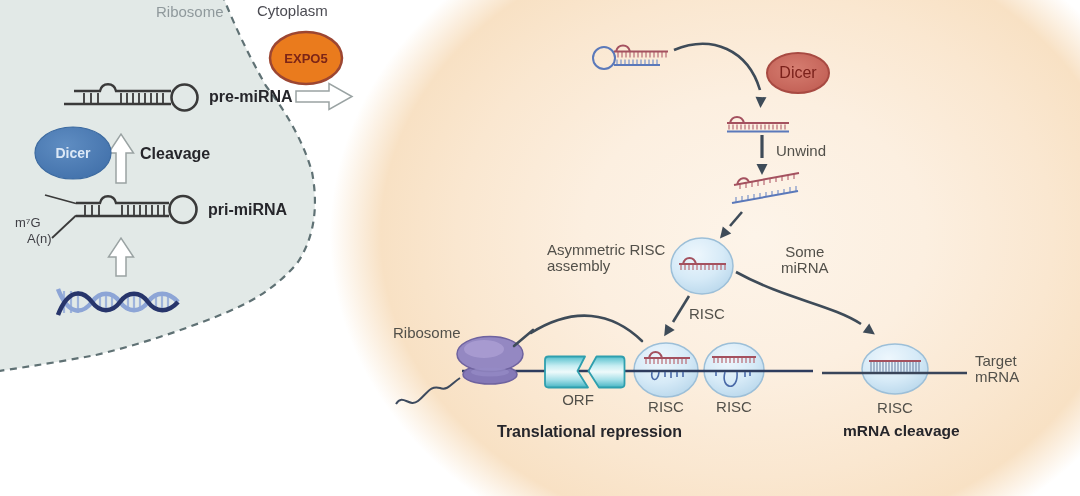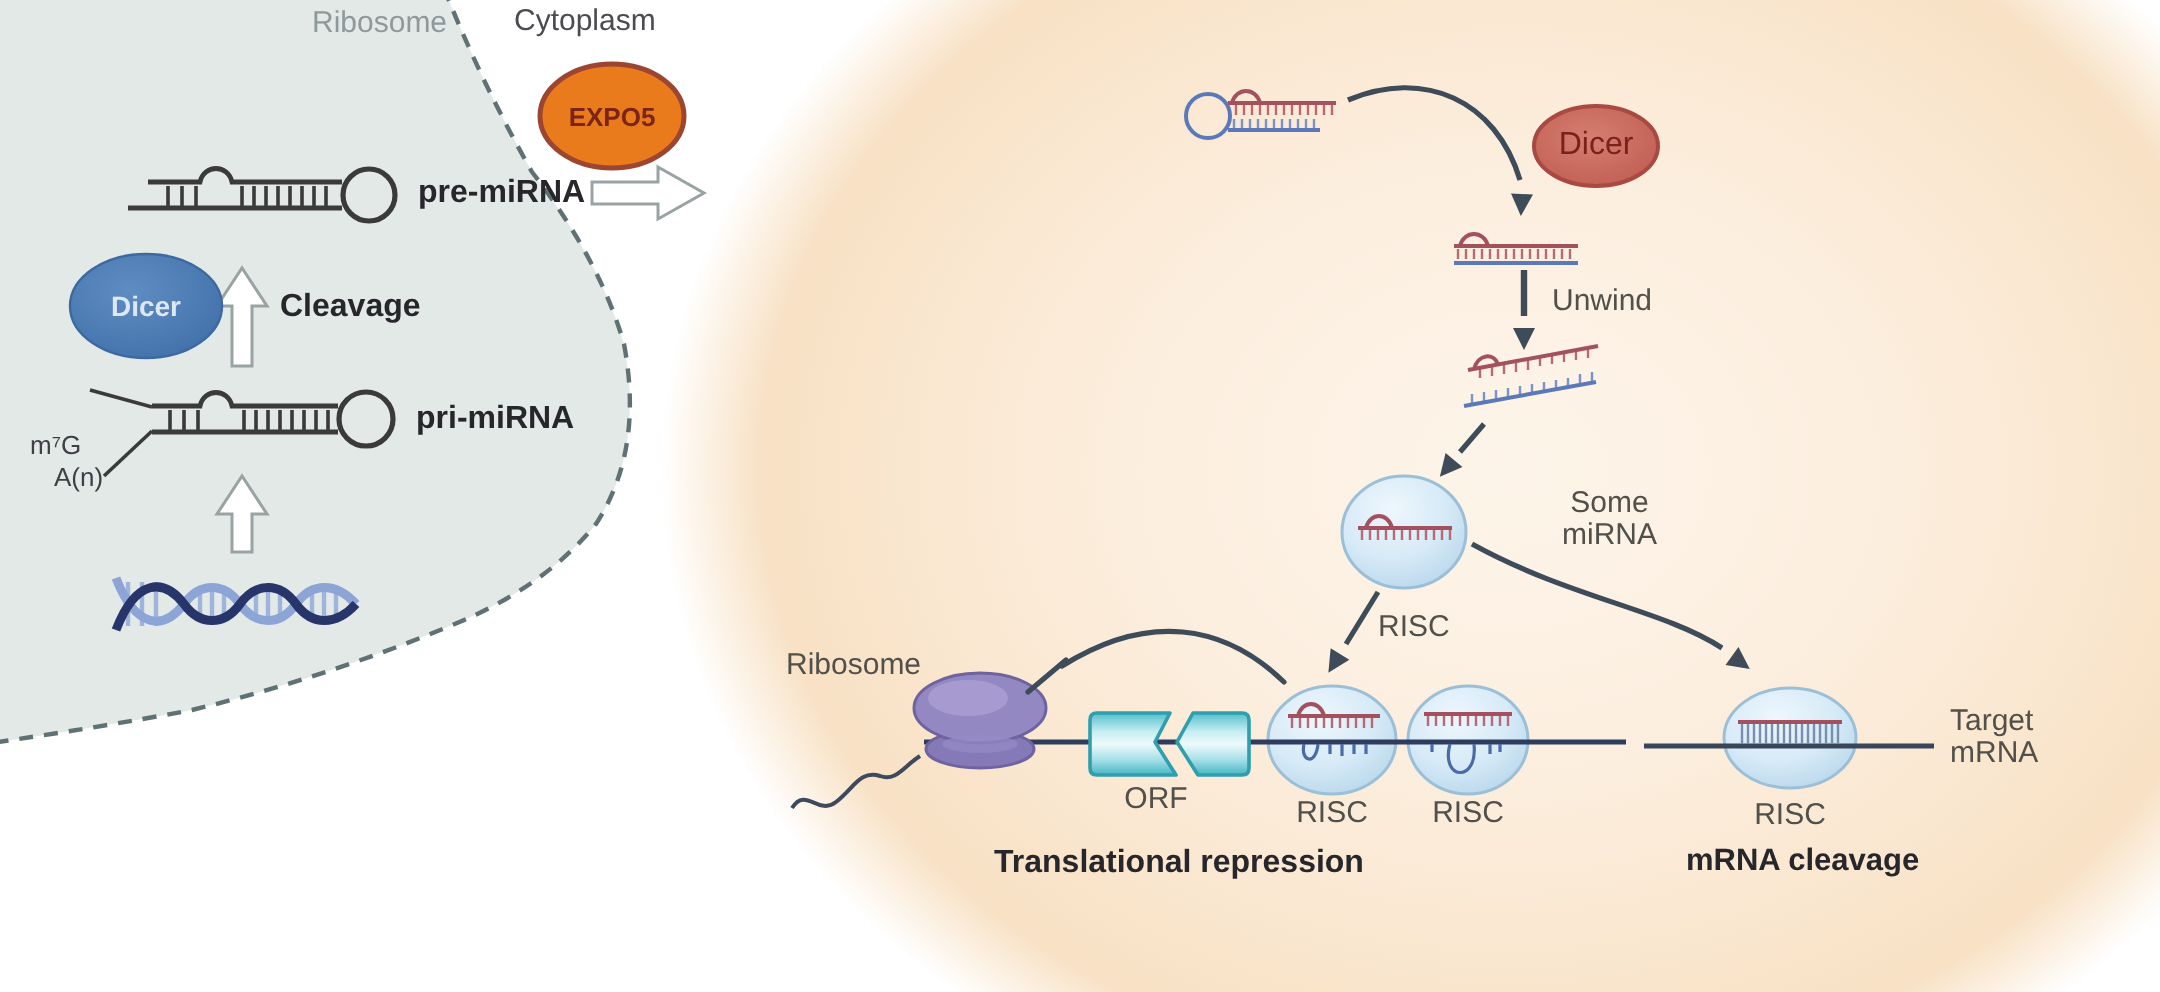--- a/index.html
+++ b/index.html
@@ -196,20 +196,24 @@
 <div class="label bold" style="left:140px;top:146px;">Cleavage</div>
 <div class="label" style="left:15px;top:186px;font-size:13px;color:#3f3f45;margin-top:29px;">m⁷G</div>
 <div class="label" style="left:27px;top:231px;font-size:13px;color:#3f3f45;">A(n)</div>
 <div class="label bold" style="left:208px;top:202px;">pri-miRNA</div>
 
 <div class="label protein center" style="left:306px;top:51px;font-size:13px;color:#7c2517;">EXPO5</div>
 <div class="label center" style="left:798px;top:65px;font-size:16px;color:#7b211b;">Dicer</div>
 
 <div class="label" style="left:776px;top:143px;">Unwind</div>
 
+<div class="label" style="left:547px;top:242px;">
+  <div>Asymmetric RISC</div>
+  <div>assembly</div>
+</div>
 <div class="label" style="left:781px;top:244px;text-align:center;">
   <div>Some</div>
   <div>miRNA</div>
 </div>
 
 <div class="label" style="left:689px;top:306px;">RISC</div>
 
 <div class="label" style="left:393px;top:325px;">Ribosome</div>
 <div class="label center" style="left:578px;top:392px;">ORF</div>
 <div class="label center" style="left:666px;top:399px;">RISC</div>

